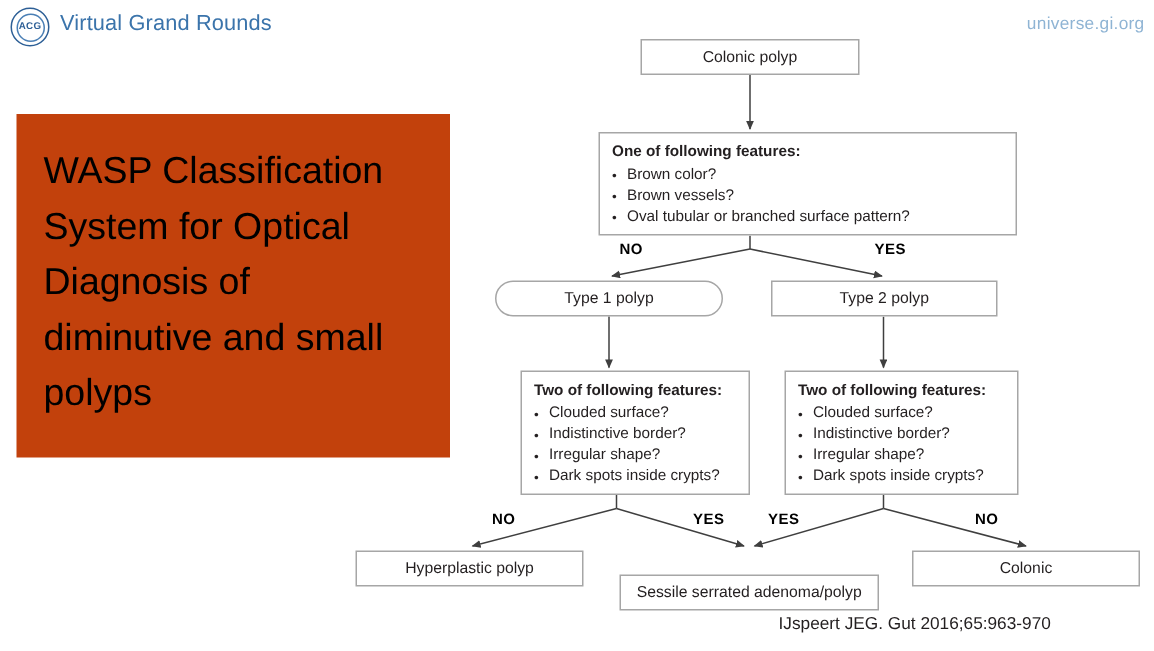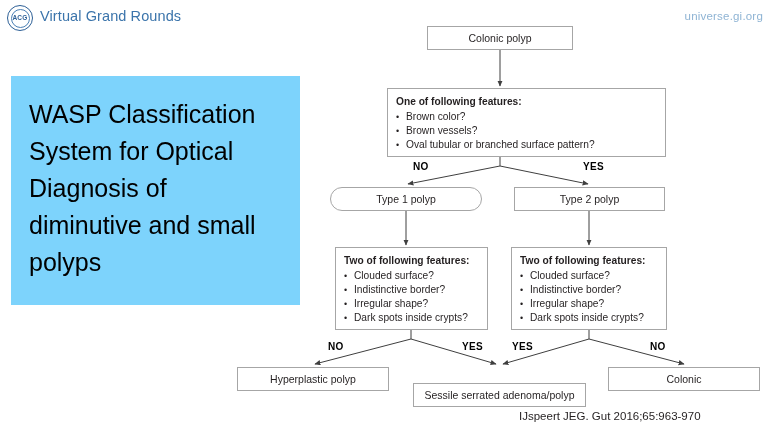--- a/index.html
+++ b/index.html
@@ -65,21 +65,21 @@
     color: #8fb4d4;
     letter-spacing: 0.2px;
     white-space: nowrap;
   }
 
   
   #title-callout {
     position: absolute;
     left: 11px; top: 76px;
     width: 289px; height: 229px;
-    background: #7dd3fc;
+    background: #c2410c;
     box-sizing: border-box;
     padding: 20px 16px 0 18px;
   }
   #title-callout .title-line {
     font-size: 25px;
     line-height: 37px;
     color: #000000;
     font-weight: normal;
     white-space: nowrap;
   }
@@ -101,20 +101,21 @@
   }
   .node.centered {
     display: flex;
     align-items: center;
     justify-content: center;
     text-align: center;
   }
   .node.listbox {
     padding: 6px 8px 5px 8px;
     line-height: 14px;
+    margin-left: 12px;
   }
   .list-head {
     font-weight: bold;
     font-size: 10.2px;
     margin-bottom: 1px;
     display: block;
   }
   .bullet-row {
     display: block;
     padding-left: 10px;

